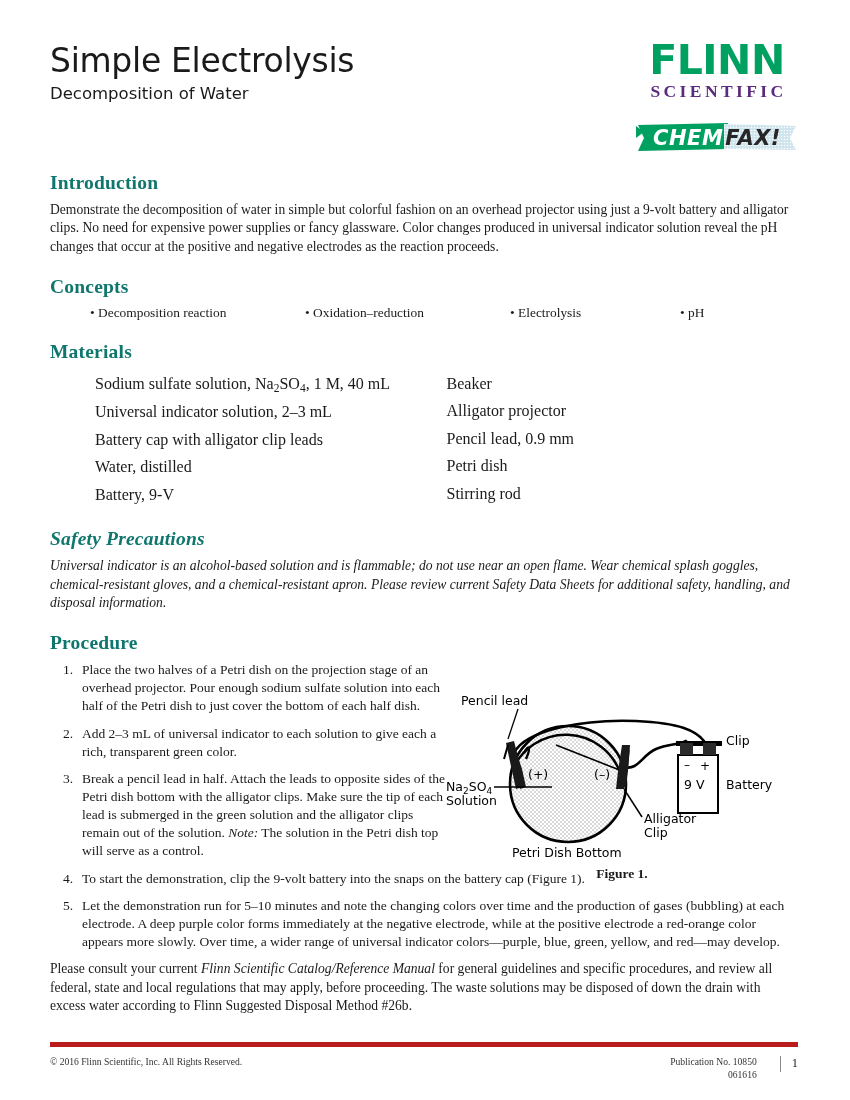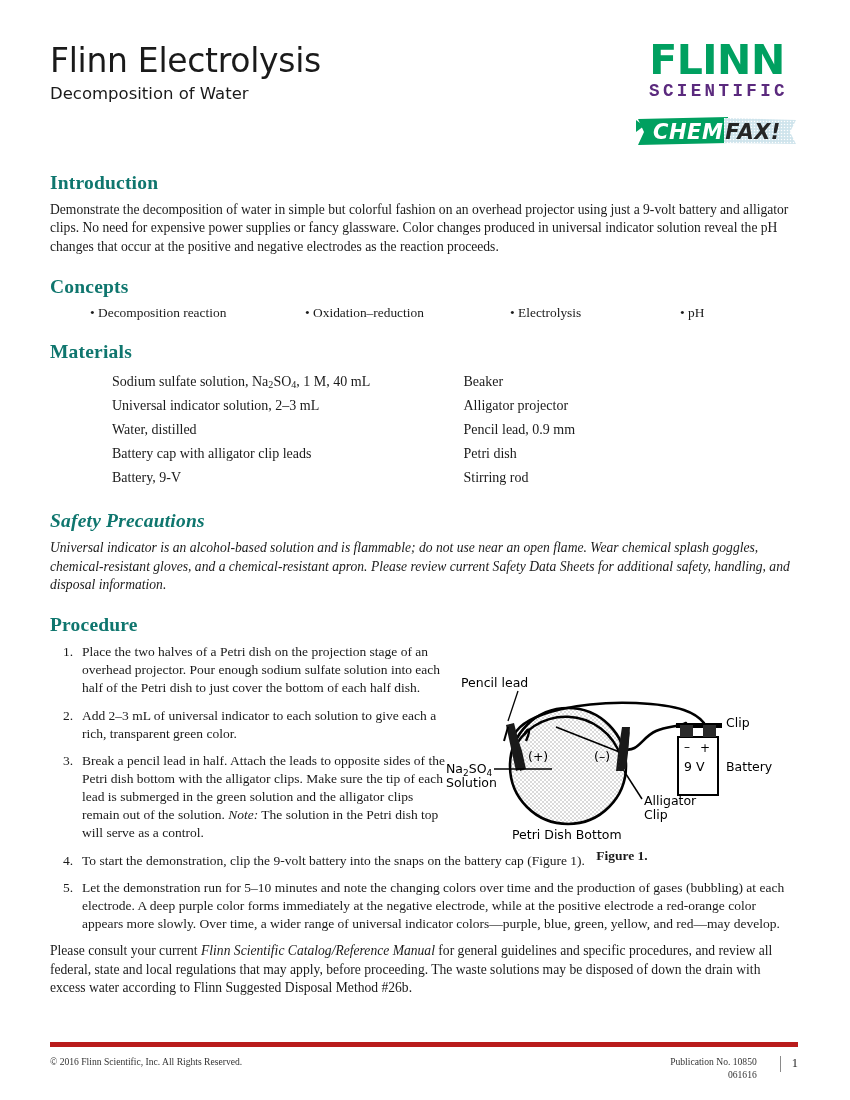--- a/index.html
+++ b/index.html
@@ -56,33 +56,33 @@
   .logo-flinn {
     font-family: "DejaVu Sans", sans-serif;
     font-weight: bold;
     font-size: 41px;
     letter-spacing: -0.5px;
     line-height: 0.92;
     color: #00a060;
     text-align: center;
   }
   .logo-scientific {
-    font-family: Liberation Mono, monospace;
+    font-family: Liberation Serif, serif;
     font-weight: bold;
     font-size: 17.5px;
     letter-spacing: 3.4px;
     color: #5b2a7e;
     line-height: 1.1;
     margin-top: 2px;
     text-align: center;
     padding-left: 3px;
   }
   .logo-banner {
     position: relative;
-    margin-top: 16px;
+    margin-top: 22px;
     height: 30px;
     width: 162px;
     text-decoration: underline;
   }
   .banner-shape {
     position: absolute;
     inset: 0;
   }
   .banner-text {
     position: absolute;
@@ -139,23 +139,22 @@
 
   
   .materials {
     display: flex;
     padding-left: 45px;
     margin-top: 4px;
   }
   .mat-col { width: 360px; }
   .mat-col li {
     list-style: none;
-    font-size: 14px;
+    font-size: 16px;
     line-height: 1.72;
-    margin-left: 17px;
   }
   .mat-col ul { margin: 0; padding: 0; }
   sub { font-size: 0.72em; vertical-align: -0.22em; }
 
   
   .procedure { margin-top: 4px; position: relative; }
   ol.steps {
     margin: 0;
     padding: 0;
     list-style: none;
@@ -227,21 +226,21 @@
     color: #222;
   }
 </style>
 </head>
 <body>
 
 <div class="page">
 
   <div class="header">
     <div class="title-block">
-      <h1 class="doc-title">Flinn Electrolysis</h1>
+      <h1 class="doc-title">Simple Electrolysis</h1>
       <div class="doc-subtitle">Decomposition of Water</div>
     </div>
 
     <div class="logo">
       <div class="logo-flinn">FLINN</div>
       <div class="logo-scientific">SCIENTIFIC</div>
       <div class="logo-banner">
         <svg class="banner-shape" viewBox="0 0 162 30" width="162" height="30">
           <defs>
             <pattern id="halftone" width="3" height="3" patternUnits="userSpaceOnUse">
@@ -274,22 +273,22 @@
       <div class="concept">Electrolysis</div>
       <div class="concept">pH</div>
     </div>
 
     <h2 class="section">Materials</h2>
     <div class="materials">
       <div class="mat-col">
         <ul>
           <li>Sodium sulfate solution, Na<sub>2</sub>SO<sub>4</sub>, 1 M, 40 mL</li>
           <li>Universal indicator solution, 2–3 mL</li>
+          <li>Battery cap with alligator clip leads</li>
           <li>Water, distilled</li>
-          <li>Battery cap with alligator clip leads</li>
           <li>Battery, 9-V</li>
         </ul>
       </div>
       <div class="mat-col">
         <ul>
           <li>Beaker</li>
           <li>Alligator projector</li>
           <li>Pencil lead, 0.9 mm</li>
           <li>Petri dish</li>
           <li>Stirring rod</li>

